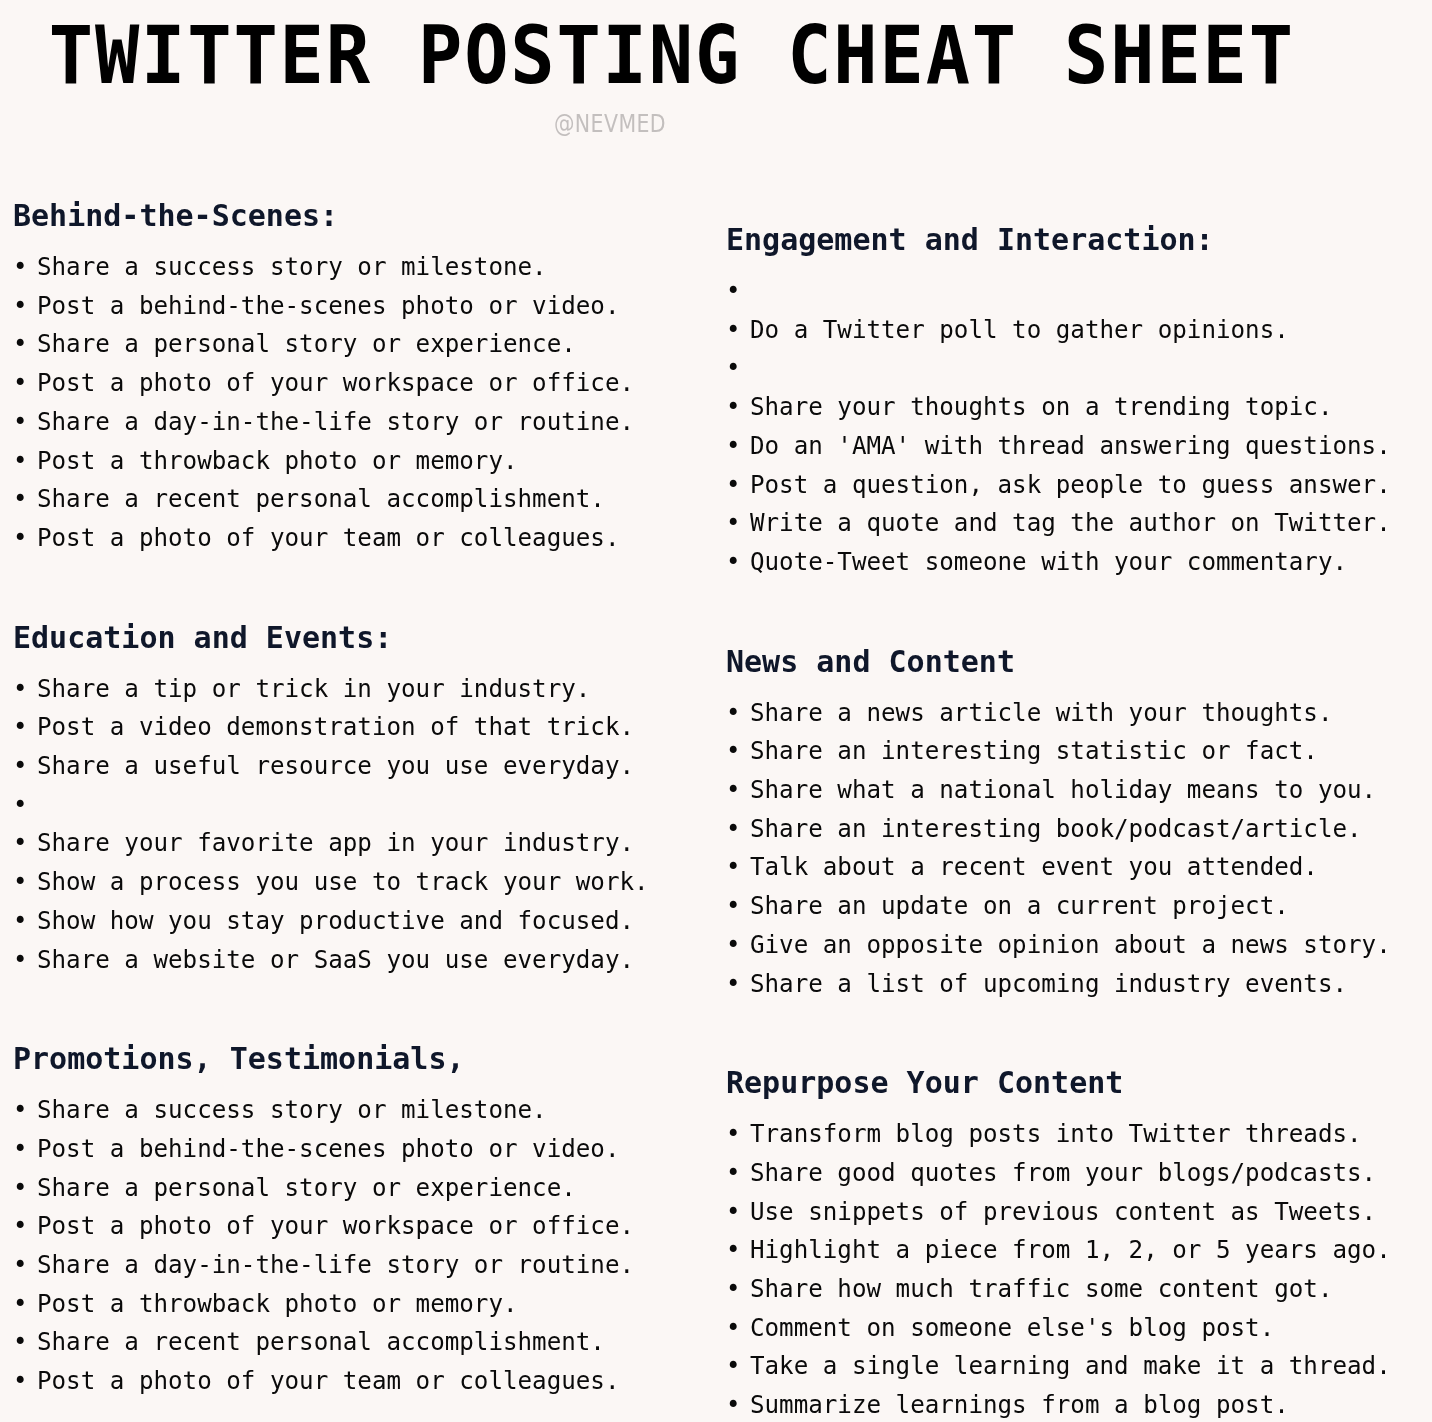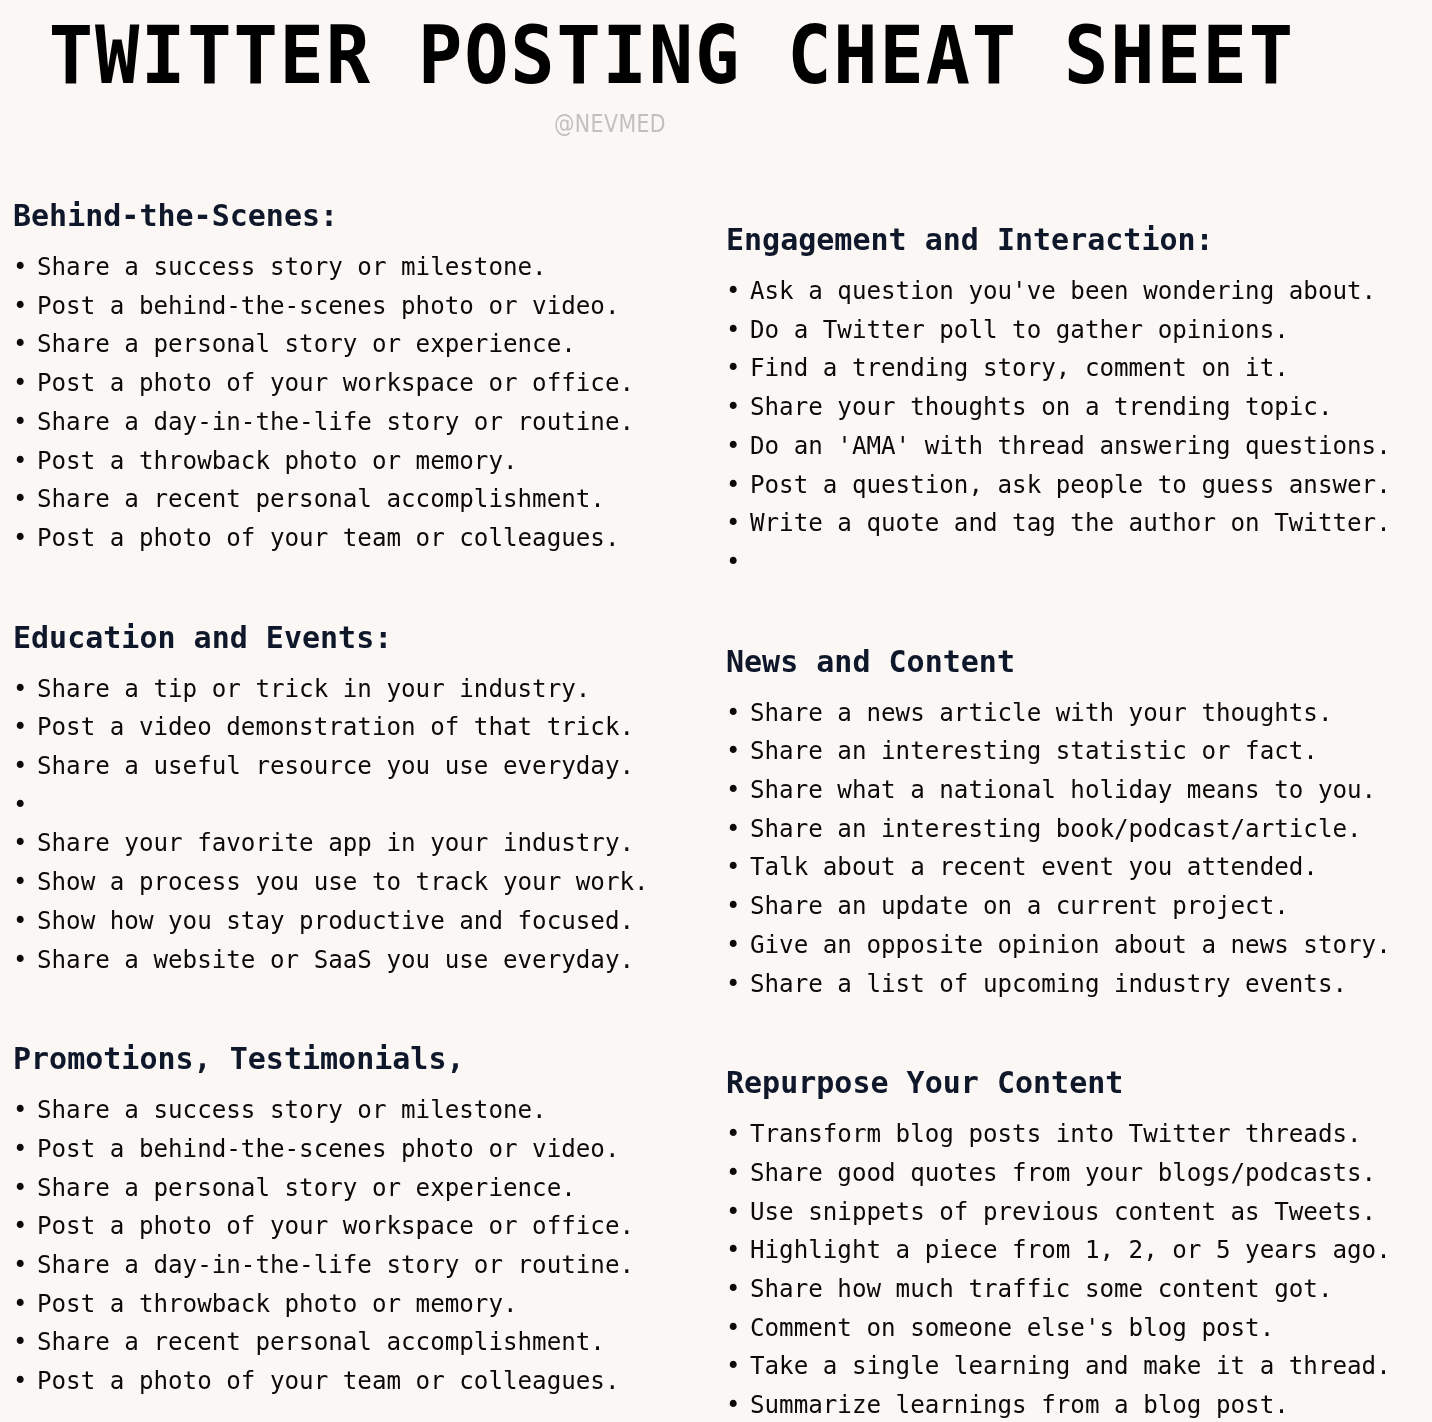--- a/index.html
+++ b/index.html
@@ -244,48 +244,47 @@
             </li>
           </ul>
         </div>
       </div>
     <div class="column column--right">
         <div class="section">
           <h2 class="section-title">Engagement and Interaction:</h2>
           <ul class="bullet-list">
             <li class="bullet-item">
               <span class="bullet-dot">•</span>
-              <span class="bullet-text">Ask a question you've been wondering about.</span>
             </li>
             <li class="bullet-item">
               <span class="bullet-dot">•</span>
               <span class="bullet-text">Do a Twitter poll to gather opinions.</span>
             </li>
             <li class="bullet-item">
               <span class="bullet-dot">•</span>
-              <span class="bullet-text">Find a trending story, comment on it.</span>
             </li>
             <li class="bullet-item">
               <span class="bullet-dot">•</span>
               <span class="bullet-text">Share your thoughts on a trending topic.</span>
             </li>
             <li class="bullet-item">
               <span class="bullet-dot">•</span>
               <span class="bullet-text">Do an 'AMA' with thread answering questions.</span>
             </li>
             <li class="bullet-item">
               <span class="bullet-dot">•</span>
               <span class="bullet-text">Post a question, ask people to guess answer.</span>
             </li>
             <li class="bullet-item">
               <span class="bullet-dot">•</span>
               <span class="bullet-text">Write a quote and tag the author on Twitter.</span>
             </li>
             <li class="bullet-item">
               <span class="bullet-dot">•</span>
+              <span class="bullet-text">Quote-Tweet someone with your commentary.</span>
             </li>
           </ul>
         </div>
         <div class="section">
           <h2 class="section-title">News and Content</h2>
           <ul class="bullet-list">
             <li class="bullet-item">
               <span class="bullet-dot">•</span>
               <span class="bullet-text">Share a news article with your thoughts.</span>
             </li>

